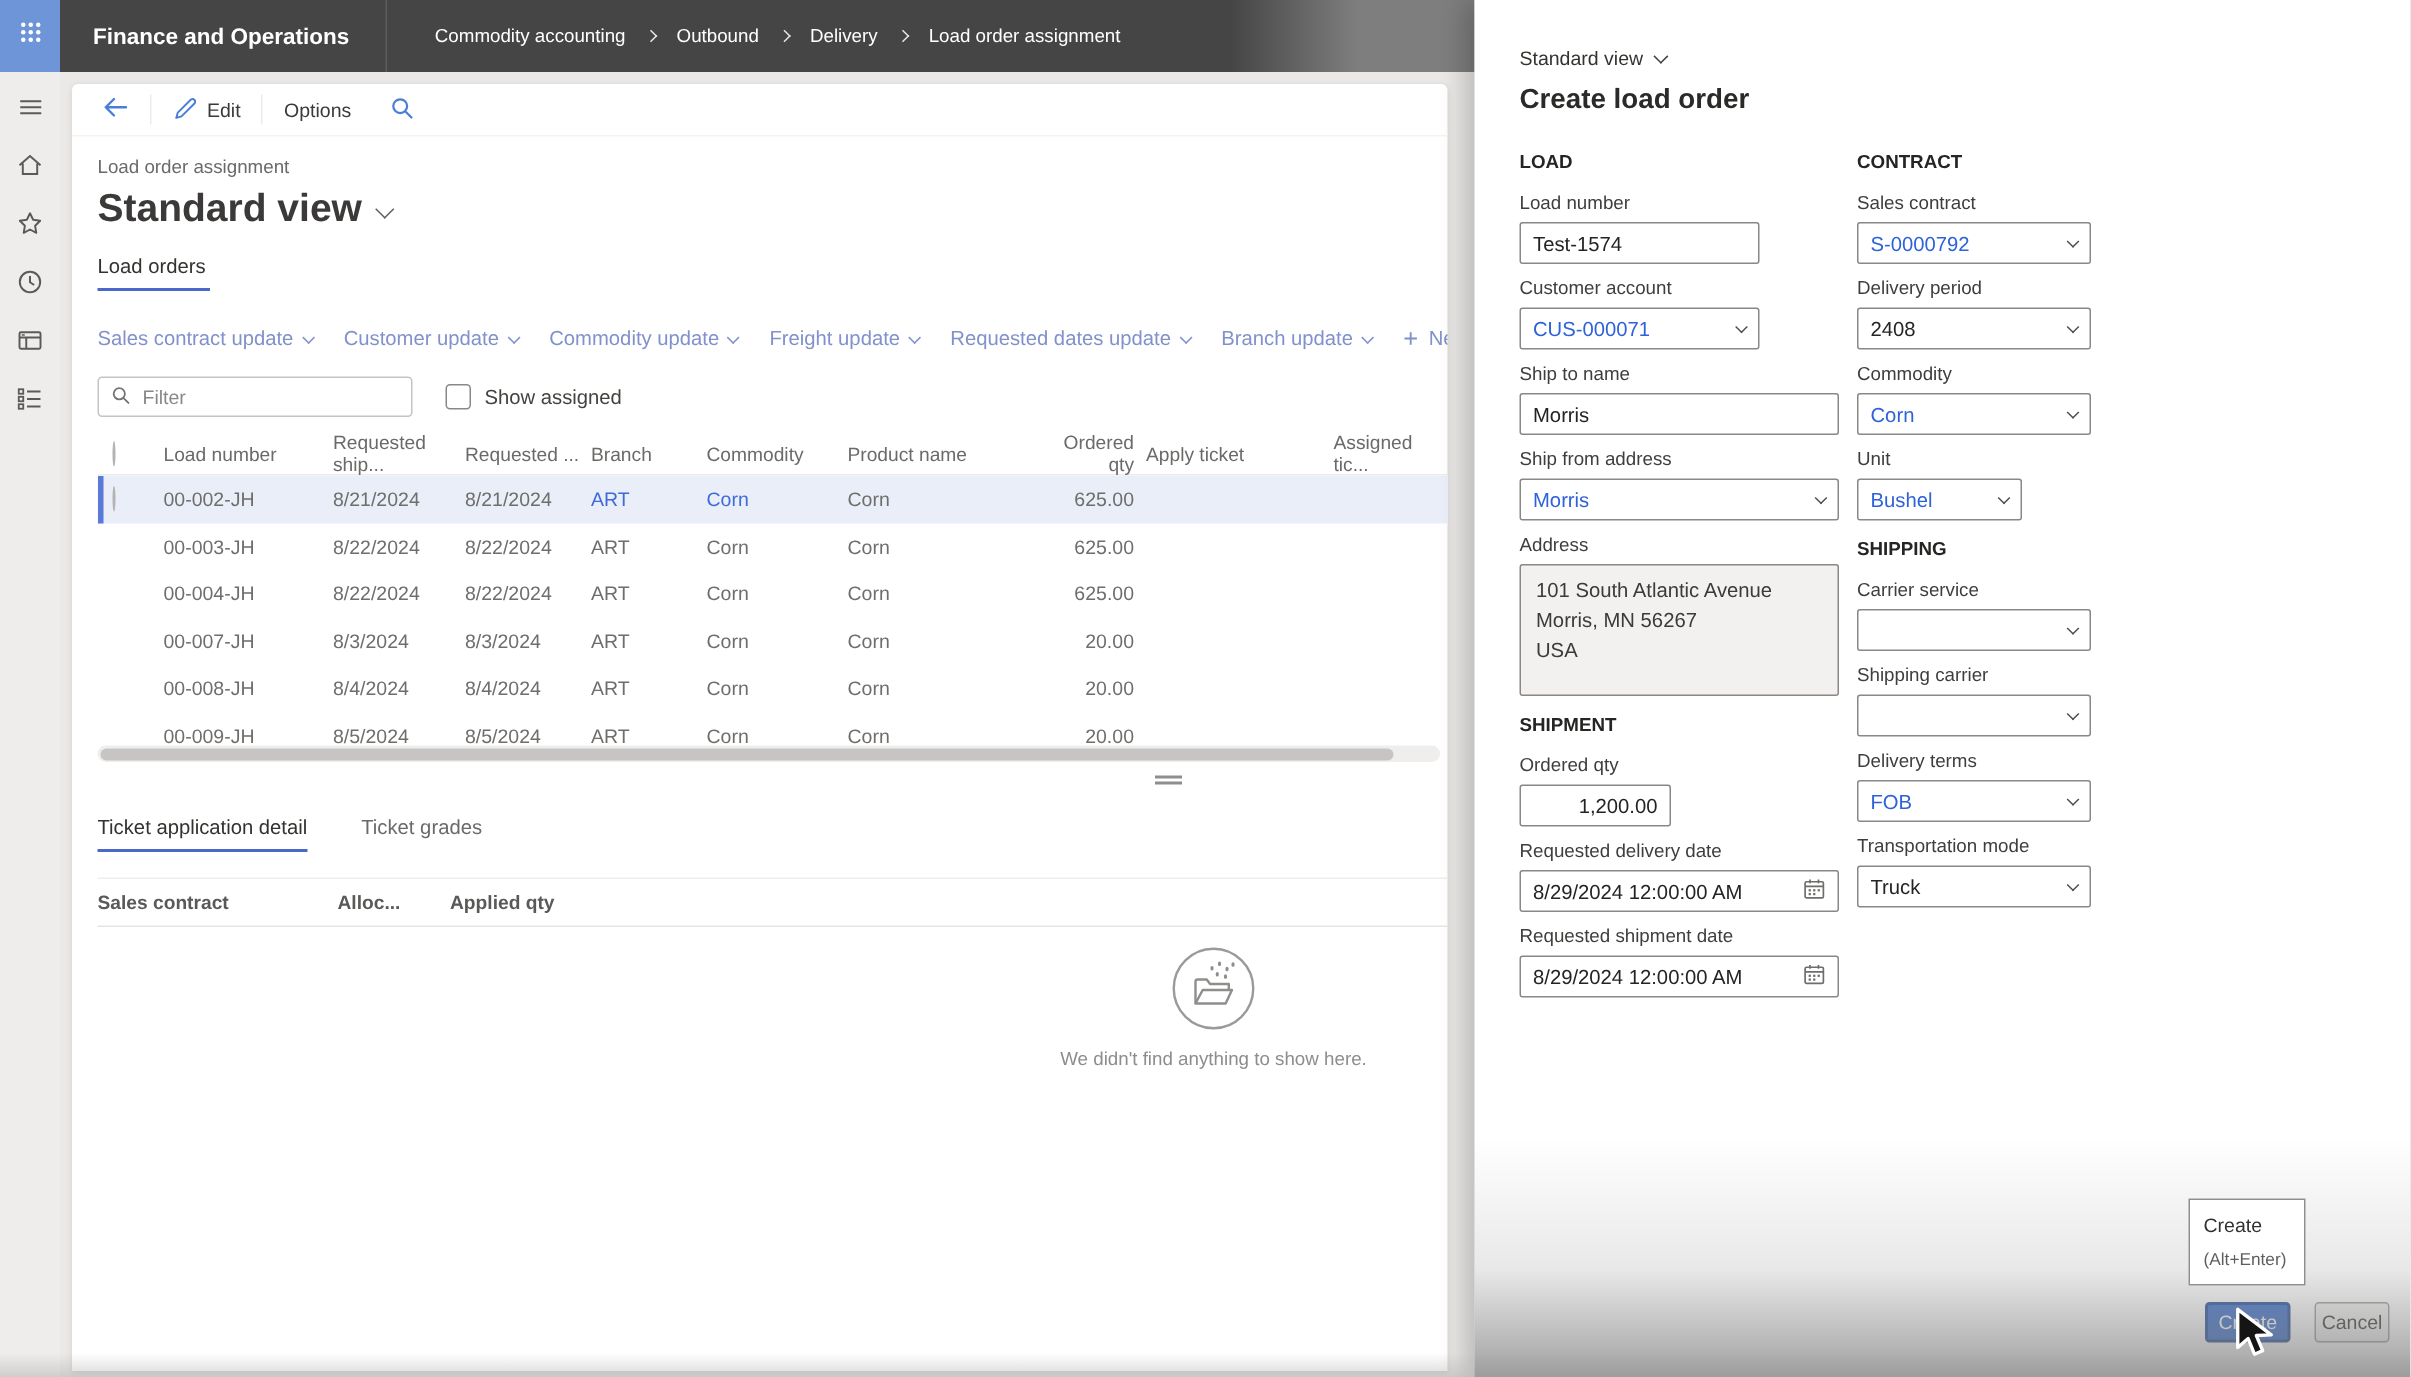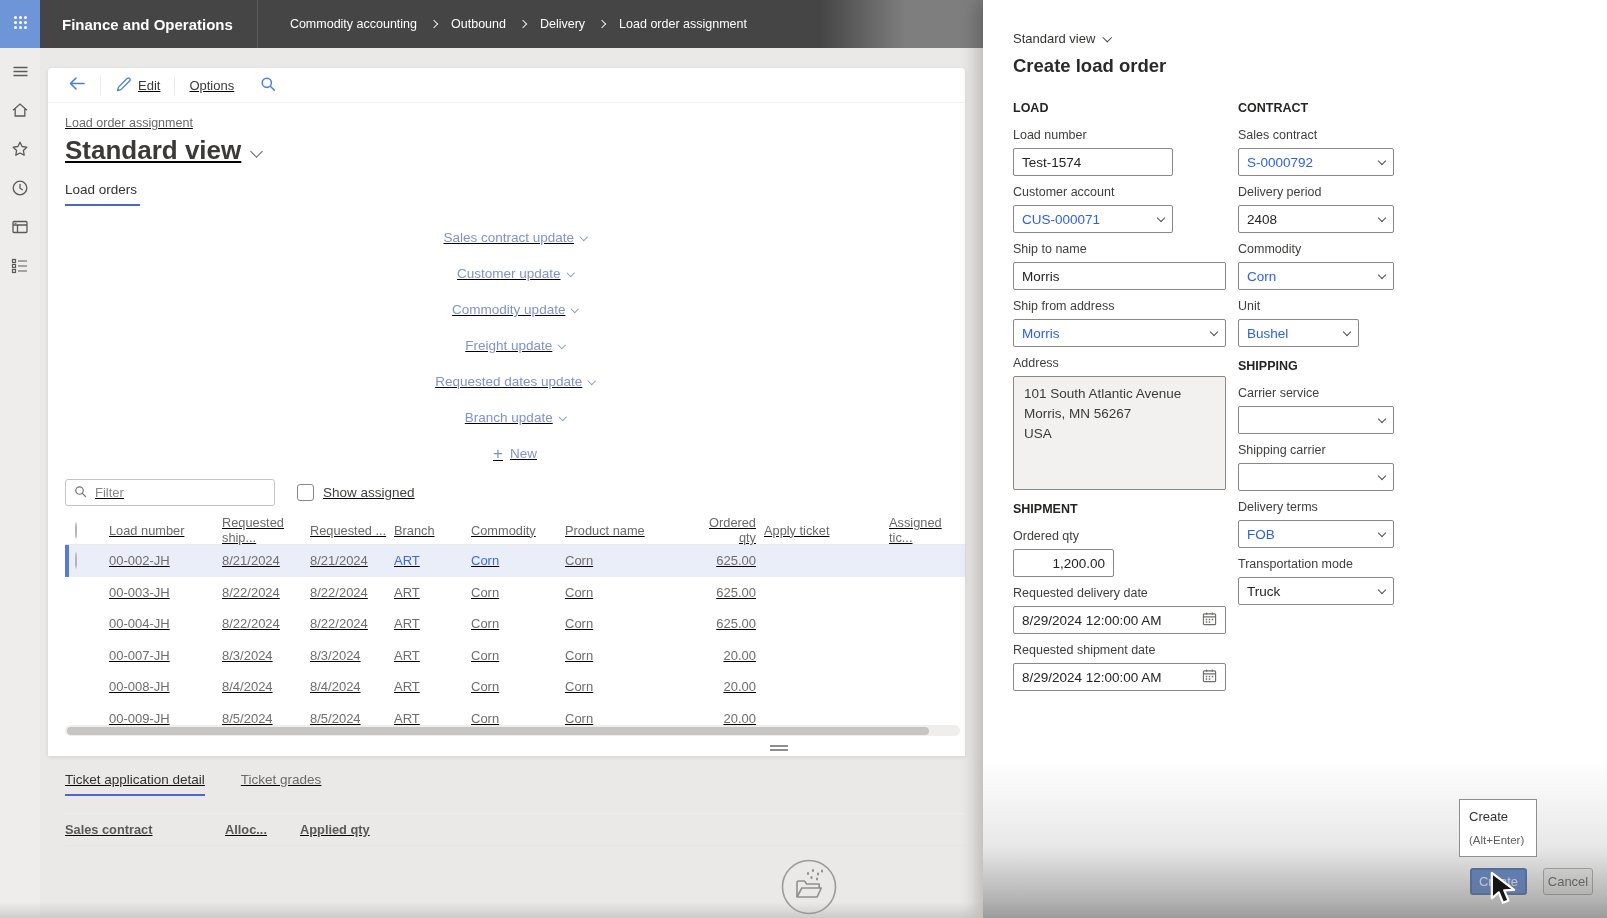--- a/index.html
+++ b/index.html
@@ -17,33 +17,33 @@
   .crumb{cursor:pointer;}
   .chev{display:inline-block;width:7px;height:7px;border-right:1.5px solid currentColor;border-bottom:1.5px solid currentColor;transform:rotate(45deg);}
   .chev-right{transform:rotate(-45deg);color:#e8e8e8;width:6px;height:6px;border-width:1.7px;}
   .help{position:absolute;left:1541px;top:8px;font-size:17px;color:#6d6c6b;}
 
   
   .sidebar{position:absolute;left:0;top:48px;width:40px;height:870px;background:#efedeb;display:flex;flex-direction:column;align-items:center;padding-top:14px;gap:21px;color:#5c5a58;}
   .side-icon{width:18px;height:18px;display:flex;align-items:center;justify-content:center;cursor:pointer;}
 
   
-  .main-card{position:absolute;left:48px;top:68px;width:917px;height:688px;background:#fff;border-radius:4px 4px 0 0;box-shadow:0 1px 4px rgba(0,0,0,.10);text-decoration:underline;}
+  .main-card{position:absolute;left:48px;top:56px;width:917px;height:858px;background:#fff;border-radius:4px 4px 0 0;box-shadow:0 1px 4px rgba(0,0,0,.10);}
   .toolbar{height:35px;display:flex;align-items:center;padding-left:20px;font-size:13px;color:#3b3a39;border-bottom:1px solid #f4f3f2;}
   .tbtn{display:flex;align-items:center;gap:7px;cursor:pointer;}
   .tool-sep{width:1px;height:20px;background:#ececeb;margin:0 14px;}
   .content{position:relative;padding-left:17px;font-size:13px;color:#3b3a39;}
 
   .page-caption{margin:0;padding-top:13px;font-size:12.5px;color:#6b6a69;}
   .view-title{margin-top:4px;display:flex;align-items:center;gap:11px;font-size:26px;font-weight:600;color:#3b3a39;line-height:32px;}
   .title-chev{color:#5f5e5d;width:9px;height:9px;margin-top:2px;cursor:pointer;}
   .tab-row{margin-top:16px;}
   .tab{display:inline-block;font-size:13.5px;color:#33322f;padding:0 3px 7px 0;border-bottom:2.6px solid #4a68c9;cursor:pointer;}
 
-  .actions{margin-top:24px;display:flex;align-items:center;gap:21px;font-size:13.5px;color:#8191cc;white-space:nowrap;width:900px;overflow:hidden;flex-direction:column;}
+  .actions{margin-top:24px;display:flex;align-items:center;gap:21px;font-size:13.5px;color:#8191cc;white-space:nowrap;width:900px;overflow:hidden;}
   .action{display:flex;align-items:center;gap:7px;cursor:pointer;}
   .action .chev{width:5.5px;height:5.5px;border-width:1.4px;margin-top:-2px;}
   .plus{font-size:17px;line-height:14px;font-weight:400;}
 
   .filter-row{margin-top:18px;display:flex;align-items:center;height:27px;}
   .filter-box{width:210px;height:27px;border:1px solid #c6c4c2;border-radius:3px;display:flex;align-items:center;padding:0 8px;gap:6px;color:#767472;background:#fff;}
   .filter-box input{border:none;outline:none;flex:1;font-size:13px;color:#3b3a39;font-family:"Liberation Sans",sans-serif;background:transparent;}
   .filter-box input::placeholder{color:#8a8886;}
   .checkbox{width:17px;height:17px;border:1px solid #8a8886;border-radius:3px;margin-left:22px;background:#fff;cursor:pointer;}
   .cb-label{margin-left:9px;font-size:13.5px;color:#44433f;}
@@ -78,23 +78,23 @@
   .pcol-left{left:30px;width:213px;}
   .pcol-right{left:255px;width:156px;}
   .psec{font-size:12.5px;font-weight:700;color:#262523;height:15px;margin-bottom:12px;}
   .psec.gap{margin-top:12px;}
   .pfield{margin-bottom:9px;}
   .plabel{font-size:12.5px;color:#3f3e3c;height:16px;margin-bottom:4px;white-space:nowrap;}
   .pinput{height:28px;border:1px solid #8a8886;border-radius:2px;display:flex;align-items:center;padding:0 8px;font-size:13.5px;color:#252423;background:#fff;gap:5px;cursor:text;}
   .pinput .val{flex:1;white-space:nowrap;overflow:hidden;}
   .pinput .chev{width:6px;height:6px;color:#504f4d;border-width:1.4px;margin-top:-2px;flex:none;cursor:pointer;}
   .blue .val{color:#2e62d9;}
-  .w160{width:160px;} .w213{width:213px;} .w101{width:101px;} .w156{width:156px;} .w99{width:121px;gap:24px;}
+  .w160{width:160px;} .w213{width:213px;} .w101{width:101px;} .w156{width:156px;} .w99{width:110px;gap:24px;}
   .qty .val{text-align:right;}
-  .paddress{width:213px;height:114px;background:#f2f1f0;border:1px solid #8a8886;border-radius:2px;padding:7px 10px;font-size:13.5px;color:#3c3b39;line-height:20px;white-space:pre-line;}
+  .paddress{width:213px;height:88px;background:#f2f1f0;border:1px solid #8a8886;border-radius:2px;padding:7px 10px;font-size:13.5px;color:#3c3b39;line-height:20px;white-space:pre-line;}
 
   .panel-fade{position:absolute;left:0;bottom:0;width:624px;height:160px;pointer-events:none;z-index:5;
     background:linear-gradient(180deg, rgba(255,255,255,0) 0%, rgba(190,190,190,.35) 55%, rgba(125,125,125,.72) 100%);}
   .tooltip{position:absolute;left:476px;top:799px;width:78px;background:#fff;border:1px solid #908e8c;padding:9px 6px 10px 9px;z-index:6;}
   .tt1{font-size:13px;color:#323130;}
   .tt2{margin-top:10px;font-size:11.5px;color:#605e5c;}
   .btn{position:absolute;top:868px;height:27px;font-size:13px;display:flex;align-items:center;justify-content:center;border-radius:3px;cursor:pointer;z-index:4;}
   .btn-create{left:487px;width:57px;background:#2a62c6;border:2px solid #14408f;color:#fff;}
   .btn-cancel{left:560px;width:50px;background:#f4f3f2;border:1px solid #97958f;color:#2b2a29;}
   .cursor{position:absolute;left:505px;top:871px;z-index:7;}

